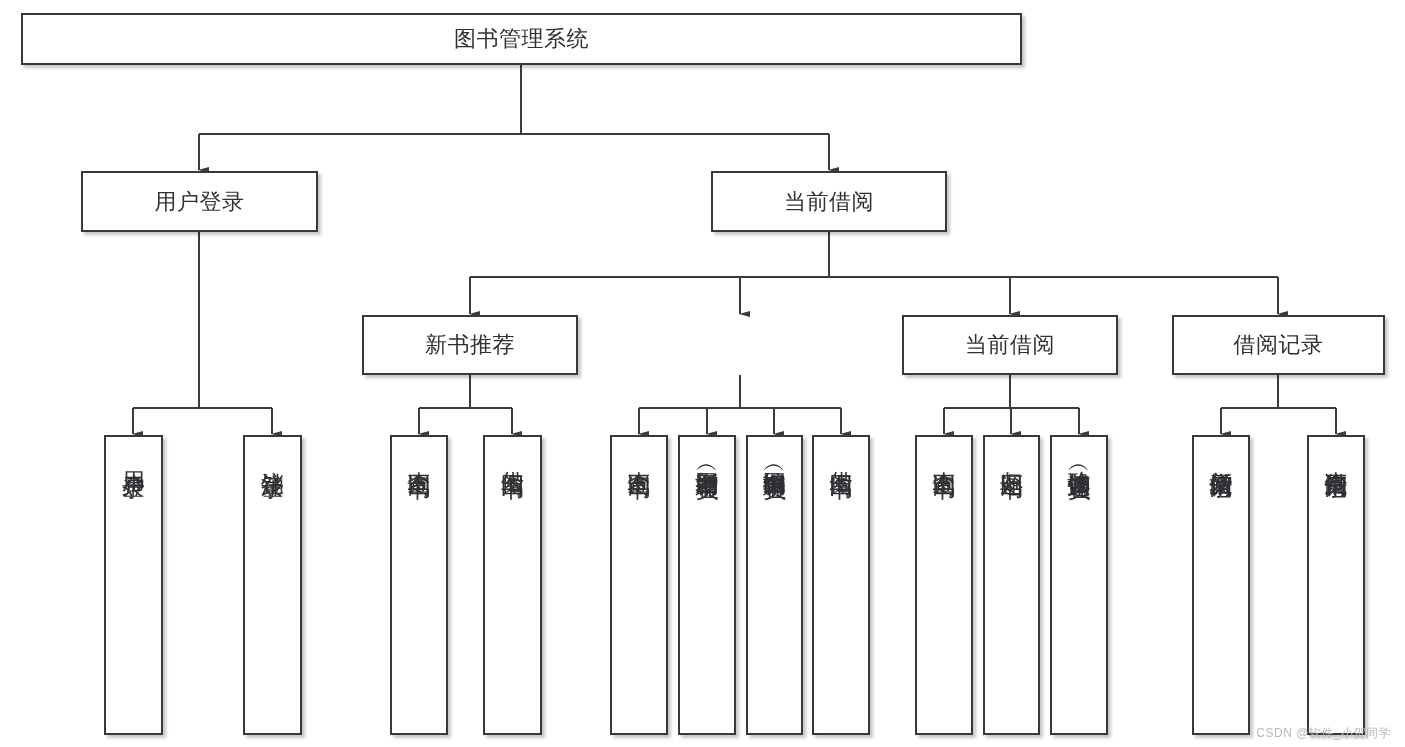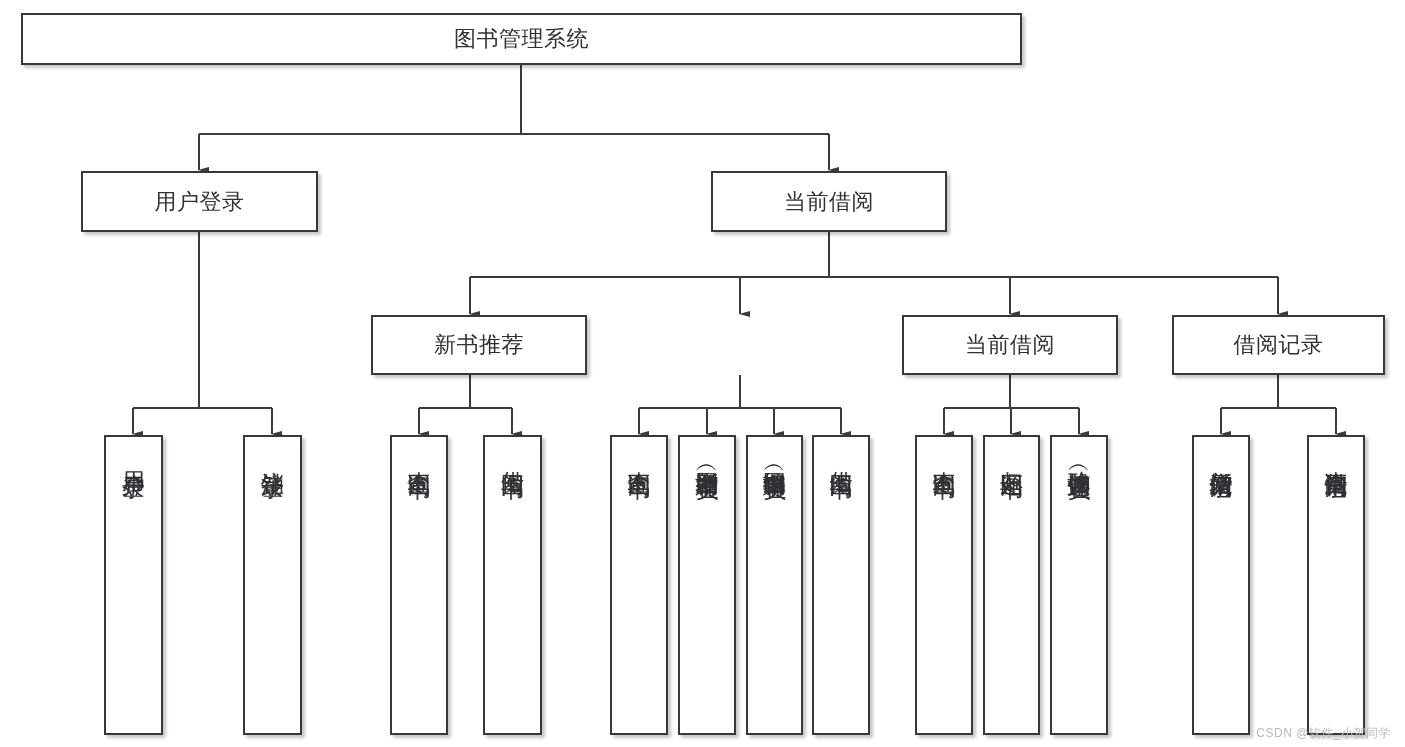--- a/index.html
+++ b/index.html
@@ -120,21 +120,21 @@
     <span class="label">图书管理系统</span>
   </div>
 
   <div class="node" style="left:81px;top:171px;width:237px;height:61px;">
     <span class="label">用户登录</span>
   </div>
   <div class="node" style="left:711px;top:171px;width:236px;height:61px;">
     <span class="label">当前借阅</span>
   </div>
 
-  <div class="node" style="left:362px;top:315px;width:216px;height:60px;margin-left:9px;">
+  <div class="node" style="left:362px;top:315px;width:216px;height:60px;">
     <span class="label">新书推荐</span>
   </div>
   <div class="node" style="left:1172px;top:315px;width:213px;height:60px;">
     <span class="label">借阅记录</span>
   </div>
   <div class="node" style="left:902px;top:315px;width:216px;height:60px;">
     <span class="label">当前借阅</span>
   </div>
 
   <div class="node vertical" style="left:104px;top:435px;width:59px;height:300px;">

